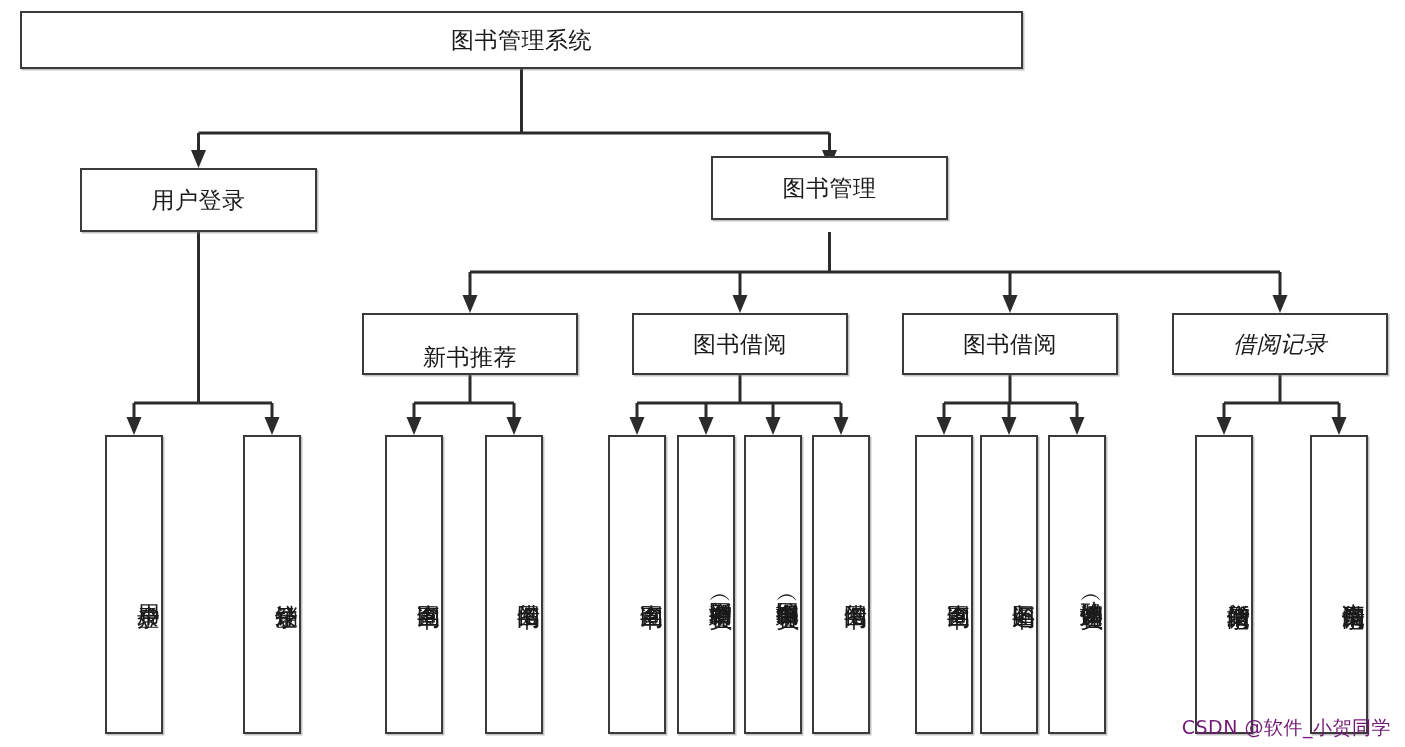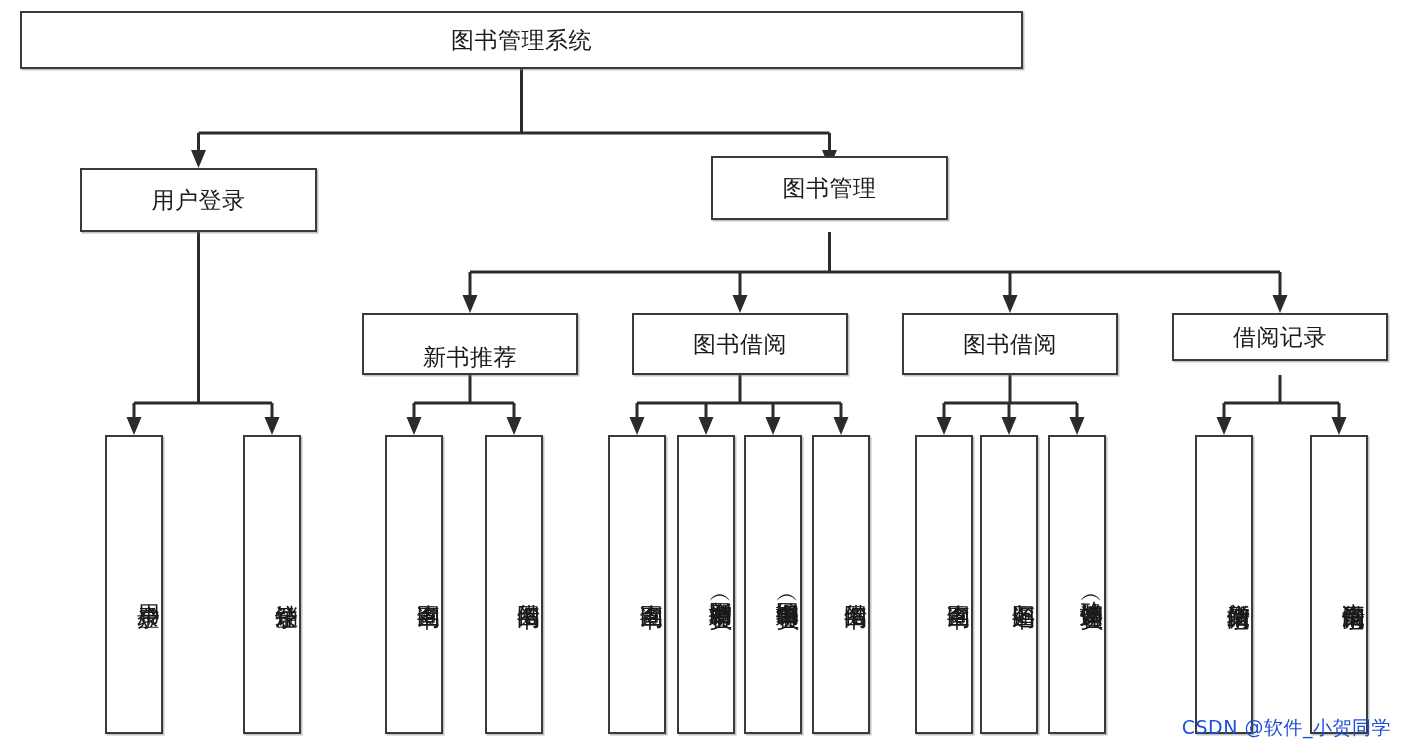--- a/index.html
+++ b/index.html
@@ -51,21 +51,21 @@
     padding-top: 6px;
     align-items: flex-start;
     justify-content: center;
     white-space: nowrap;
   }
   .watermark {
     position: absolute;
     right: 14px;
     bottom: 6px;
     font-size: 19px;
-    color: #1d4ed8;
+    color: #701a75;
     white-space: nowrap;
     letter-spacing: 0.5px;
   }
 </style>
 </head>
 <body>
 
 <div id="canvas">
 
   <svg id="edges" viewBox="0 0 1405 747">
@@ -135,21 +135,21 @@
       </div>
       <div class="node node-h" style="left: 362px; top: 313px; width: 216px; height: 62px; align-items: flex-end;">
         <span>新书推荐</span>
       </div>
       <div class="node node-h" style="left: 632px; top: 313px; width: 216px; height: 62px;">
         <span>图书借阅</span>
       </div>
       <div class="node node-h" style="left: 902px; top: 313px; width: 216px; height: 62px;">
         <span>图书借阅</span>
       </div>
-      <div class="node node-h" style="left: 1172px; top: 313px; width: 216px; height: 48px;">
+      <div class="node node-h" style="left: 1172px; top: 313px; width: 216px; height: 62px; font-style: italic;">
         <span>借阅记录</span>
       </div>
       <div class="node node-v" style="left: 105px; top: 435px; width: 58px; height: 299px;">
         <span>用户登录</span>
       </div>
       <div class="node node-v" style="left: 243px; top: 435px; width: 58px; height: 299px;">
         <span>注销登录</span>
       </div>
       <div class="node node-v" style="left: 385px; top: 435px; width: 58px; height: 299px;">
         <span>查询图书</span>

